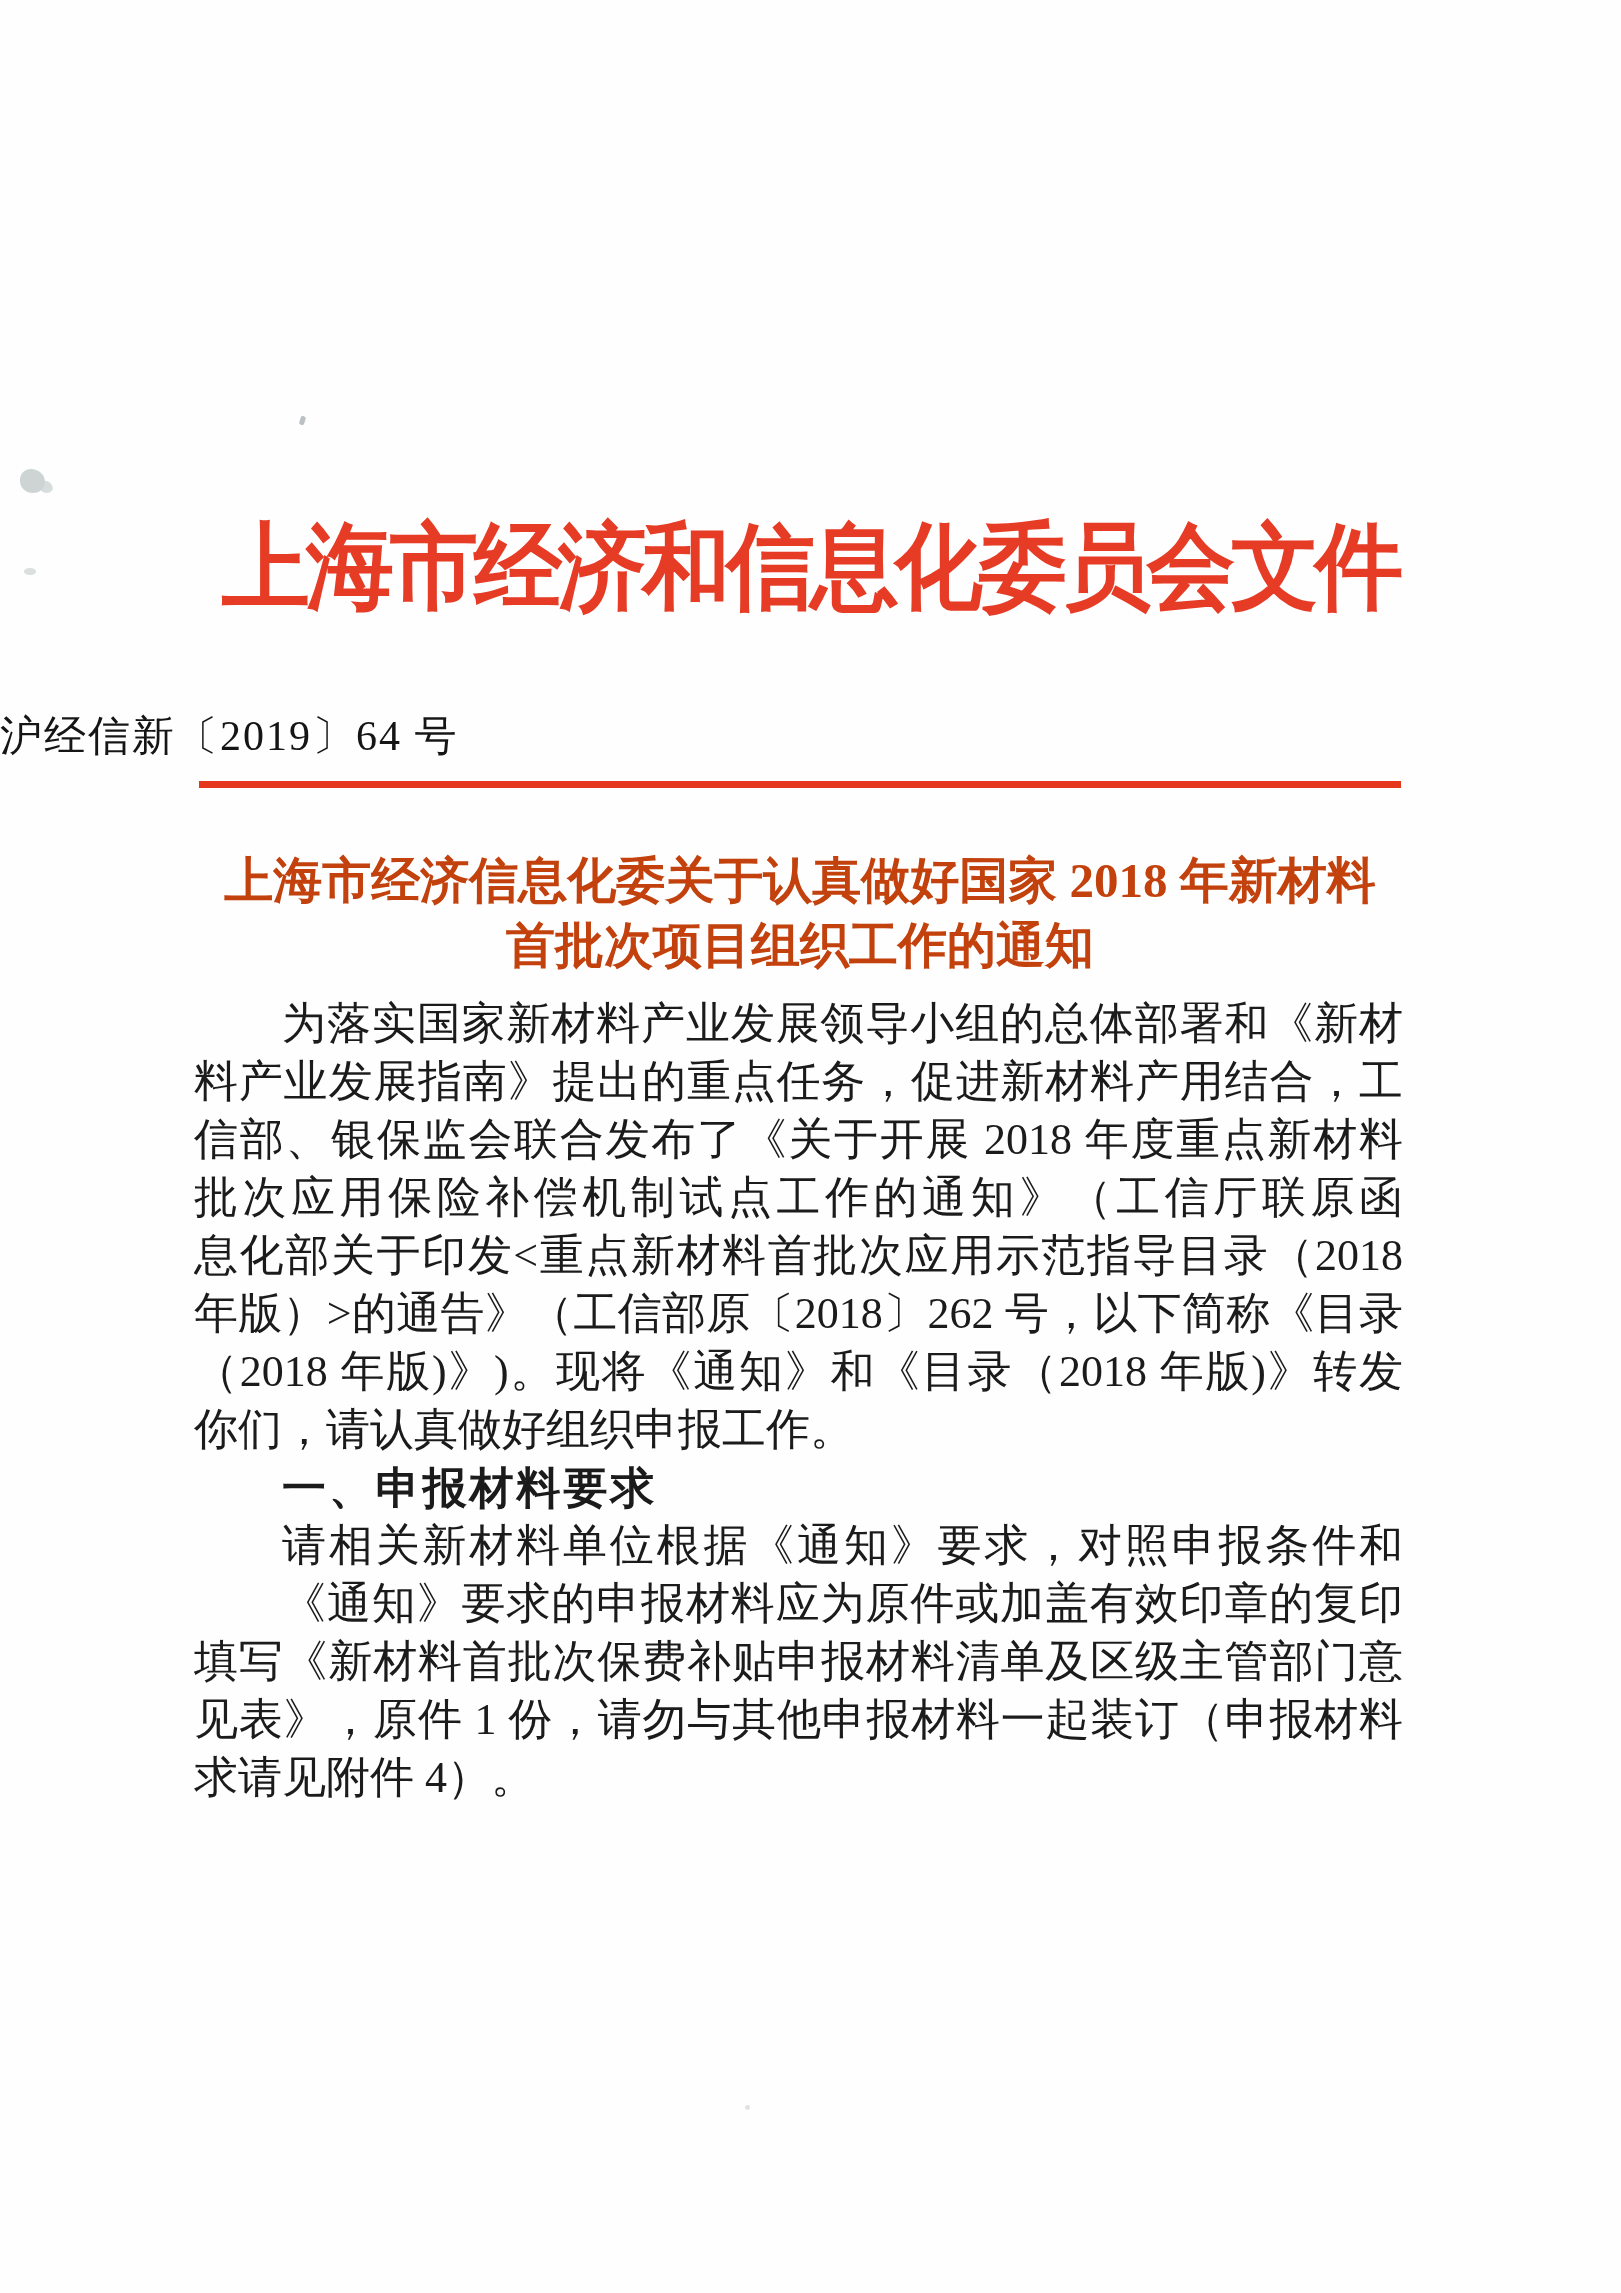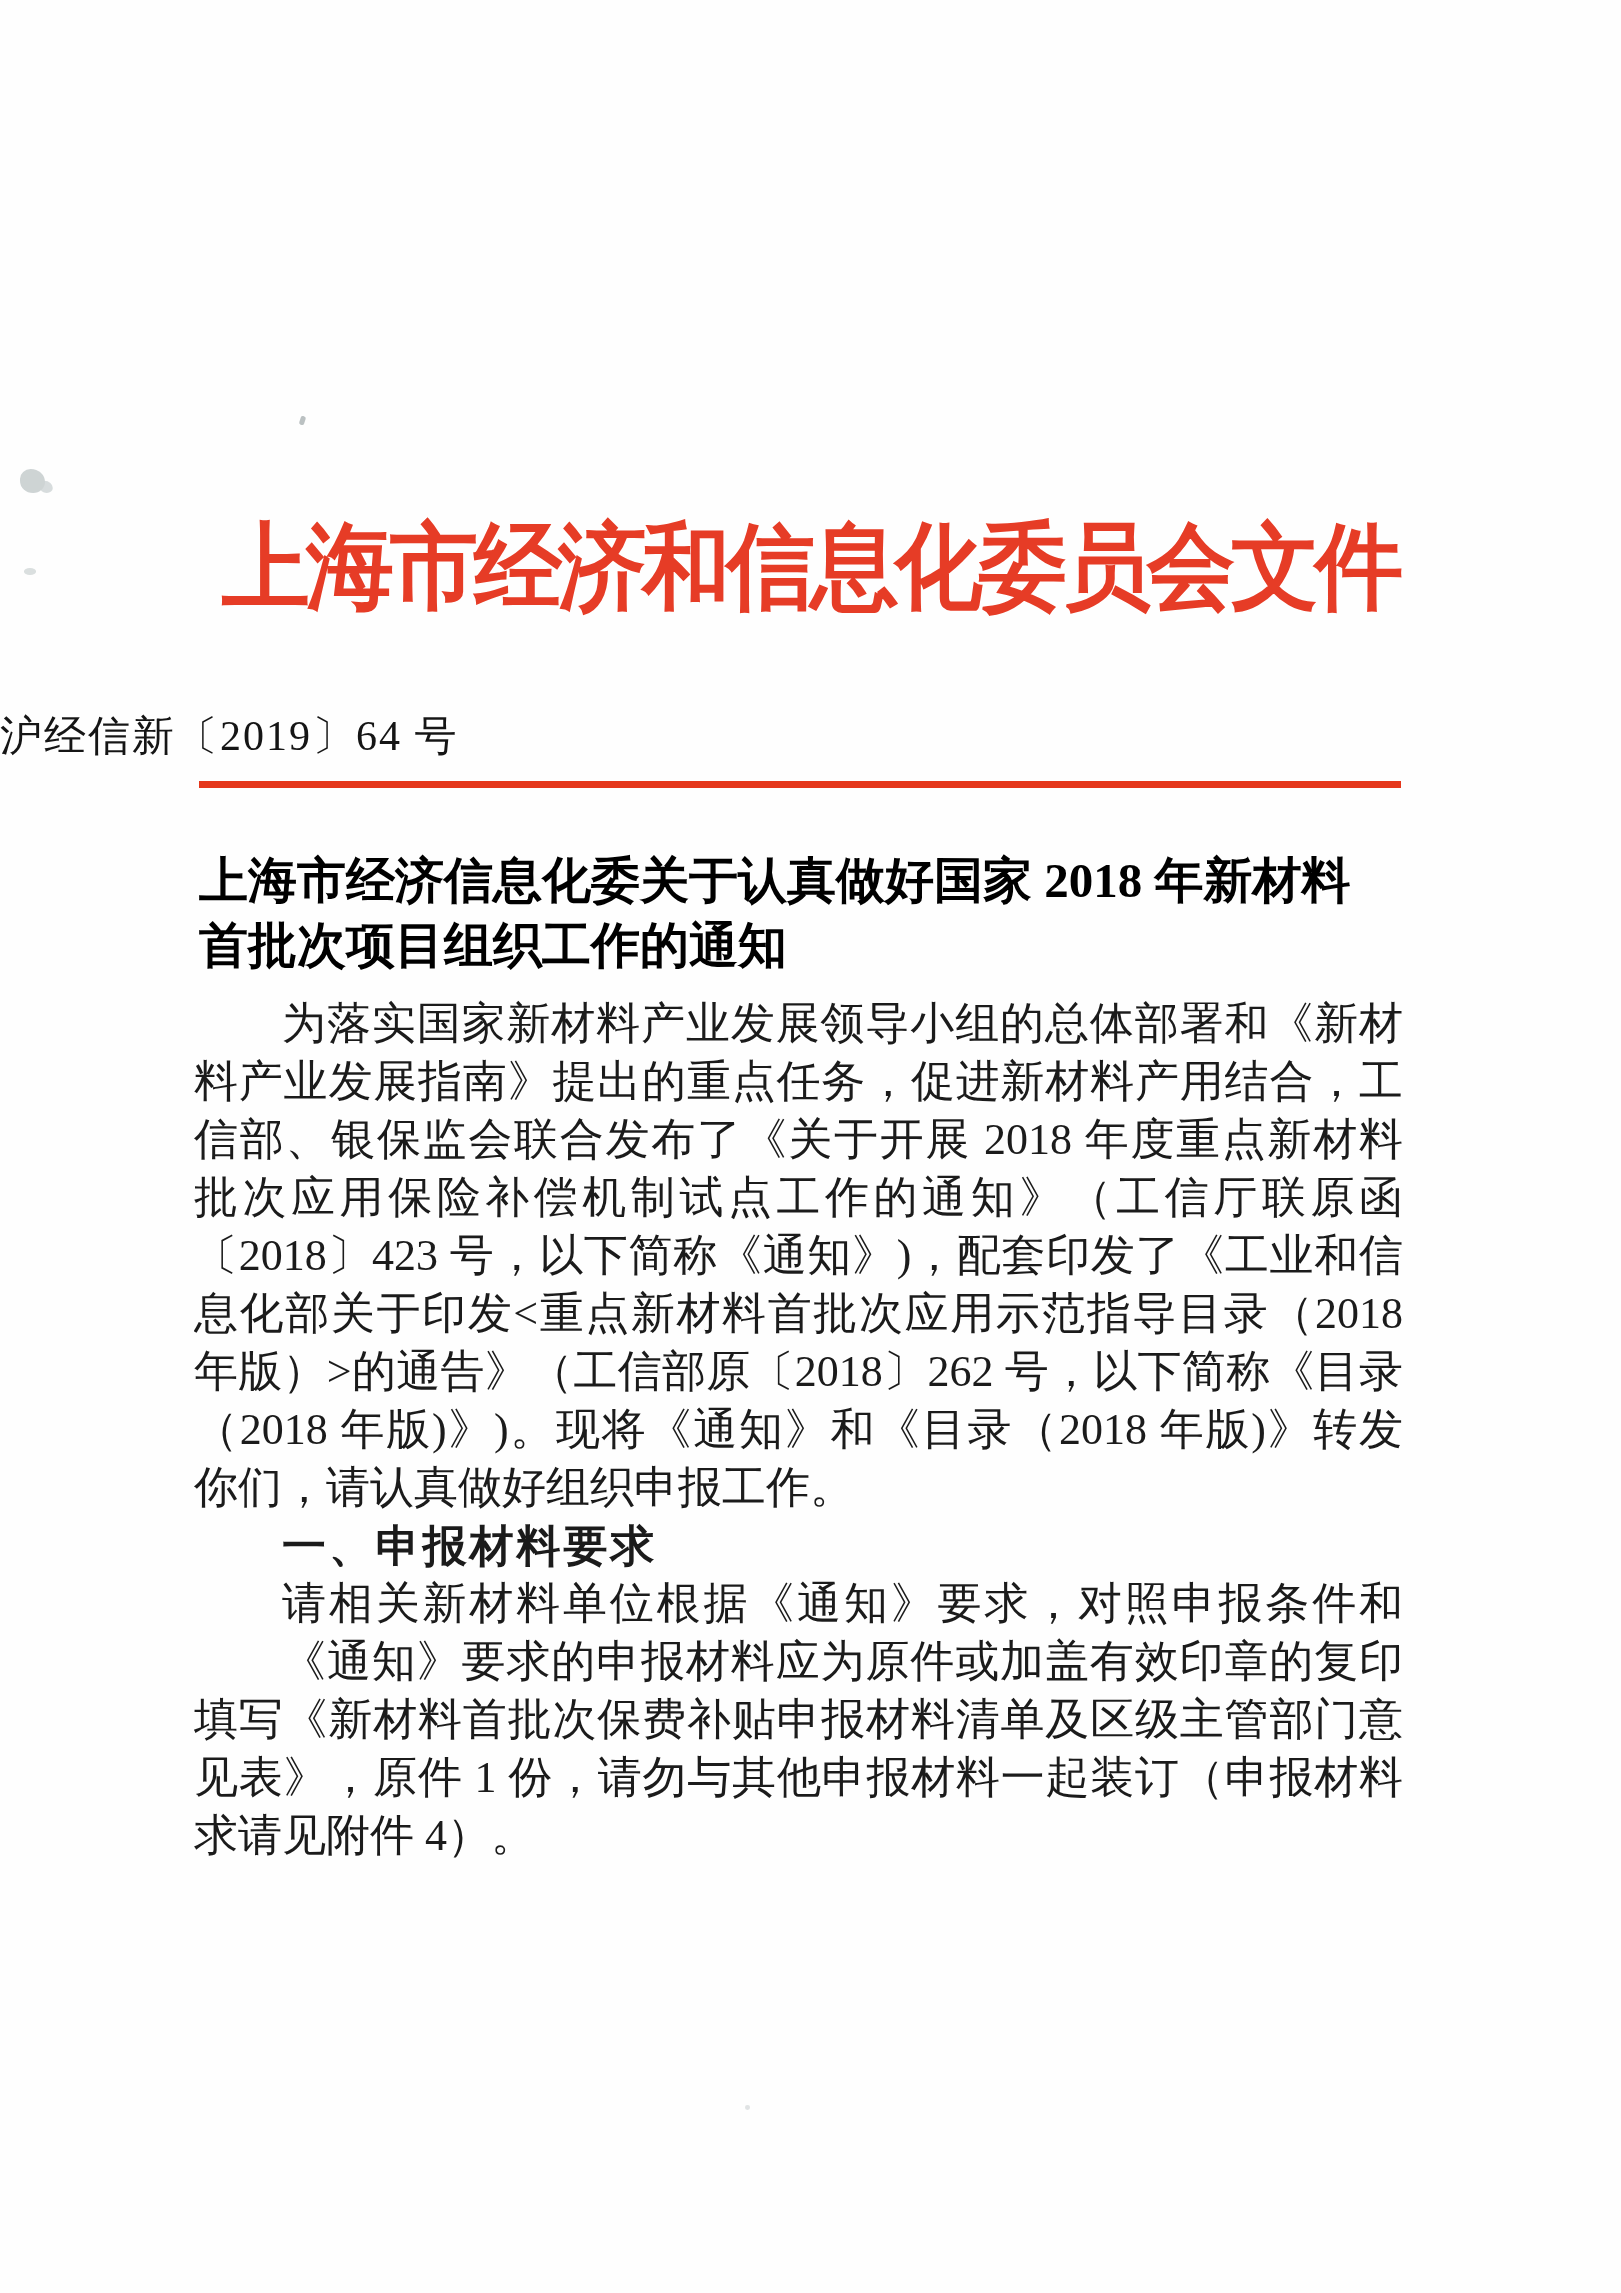--- a/index.html
+++ b/index.html
@@ -31,25 +31,25 @@
   }
   .red-rule{
     position:absolute;
     left:199px;top:781px;
     width:1202px;height:6.9px;
     background:var(--rule-red,#e5371c);
   }
   .doc-title{
     position:absolute;
     top:816px;left:199px;width:1202px;
-    text-align:left;
+    text-align:center;
     font-size:49px;
     line-height:65px;
     font-weight:700;
-    color:#000000;
+    color:#c2410c;
     margin-top:32px;
   }
   .doc-title .t-line{display:block;}
   .doc-body{
     position:absolute;
     left:194px;top:995px;width:1209px;
     font-size:44px;
     line-height:58px;
     color:#1b1b1b;
   }
@@ -87,21 +87,20 @@
   <h2 class="doc-title">
     <span class="t-line">上海市经济信息化委关于认真做好国家 2018 年新材料</span>
     <span class="t-line">首批次项目组织工作的通知</span>
   </h2>
 
   <main class="doc-body">
       <div class="line j ind">为落实国家新材料产业发展领导小组的总体部署和《新材</div>
       <div class="line j">料产业发展指南》提出的重点任务，促进新材料产用结合，工</div>
       <div class="line j">信部、银保监会联合发布了《关于开展 2018 年度重点新材料首</div>
       <div class="line j">批次应用保险补偿机制试点工作的通知》（工信厅联原函</div>
-      <div class="line j">〔2018〕423 号，以下简称《通知》)，配套印发了《工业和信</div>
       <div class="line j">息化部关于印发&lt;重点新材料首批次应用示范指导目录（2018</div>
       <div class="line j">年版）&gt;的通告》（工信部原〔2018〕262 号，以下简称《目录</div>
       <div class="line j">（2018 年版)》)。现将《通知》和《目录（2018 年版)》转发给</div>
       <div class="line">你们，请认真做好组织申报工作。</div>
       <div class="line ind hd">一、申报材料要求</div>
       <div class="line j ind">请相关新材料单位根据《通知》要求，对照申报条件和《目</div>
       <div class="line j ind">《通知》要求的申报材料应为原件或加盖有效印章的复印</div>
       <div class="line j">填写《新材料首批次保费补贴申报材料清单及区级主管部门意</div>
       <div class="line j">见表》，原件 1 份，请勿与其他申报材料一起装订（申报材料要</div>
       <div class="line">求请见附件 4）。</div>

